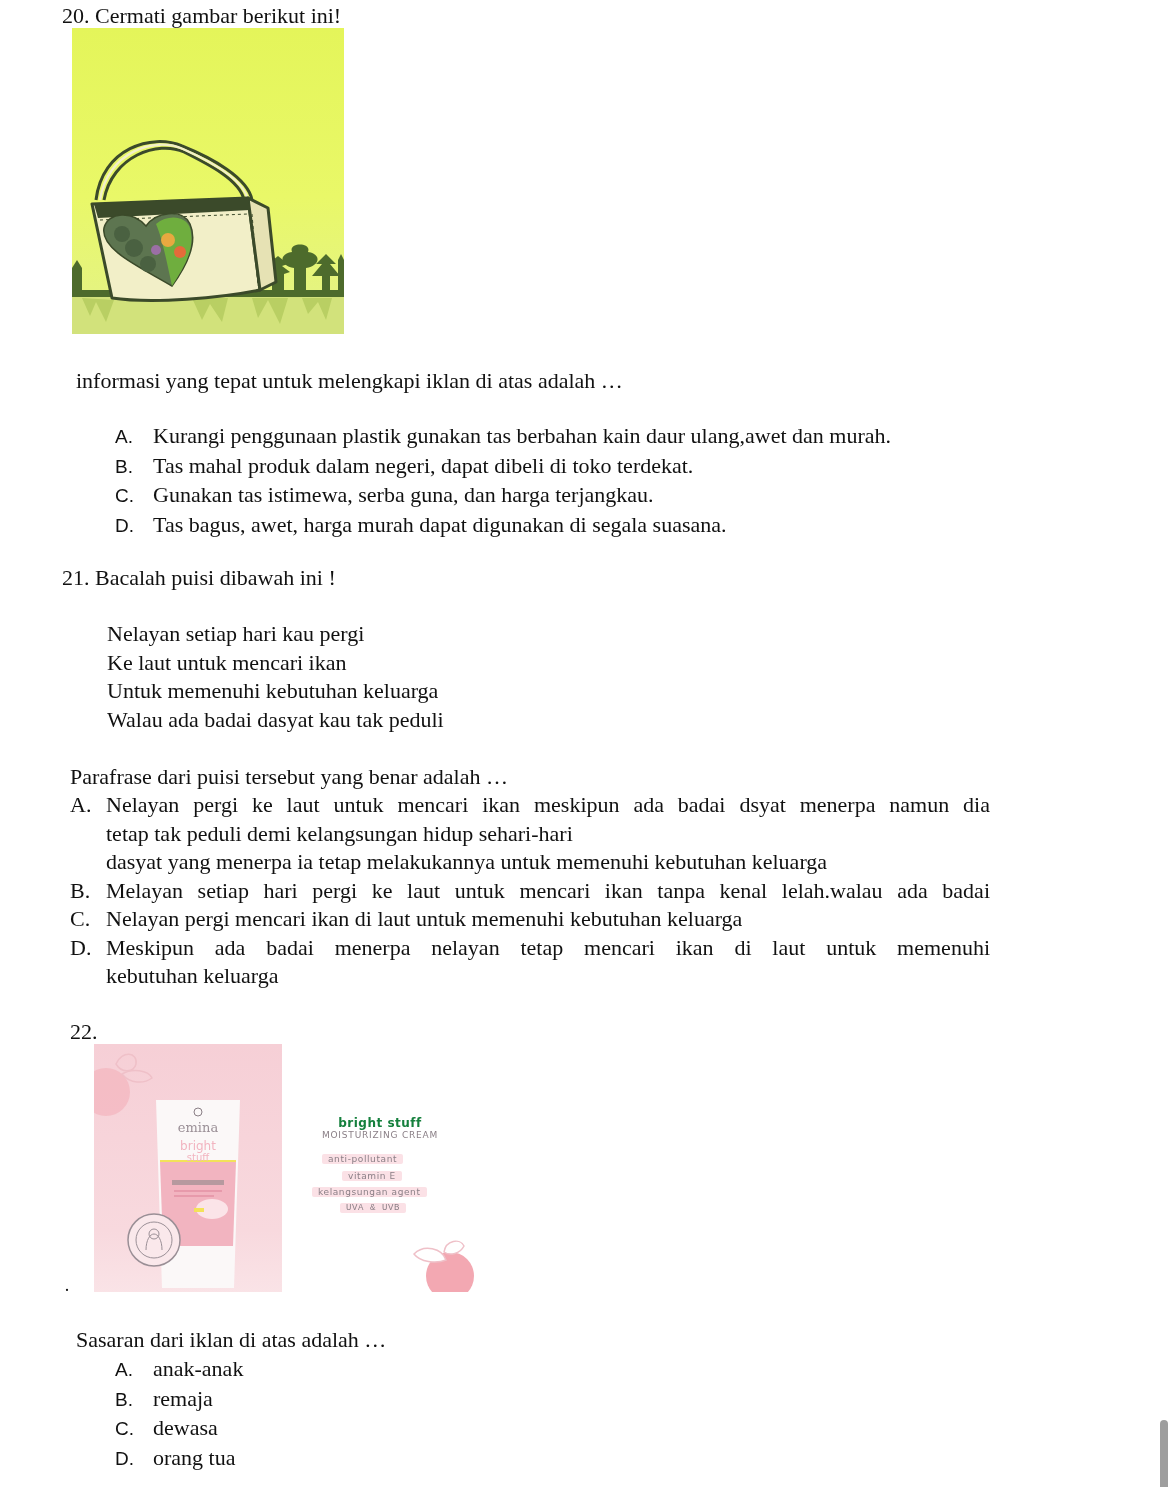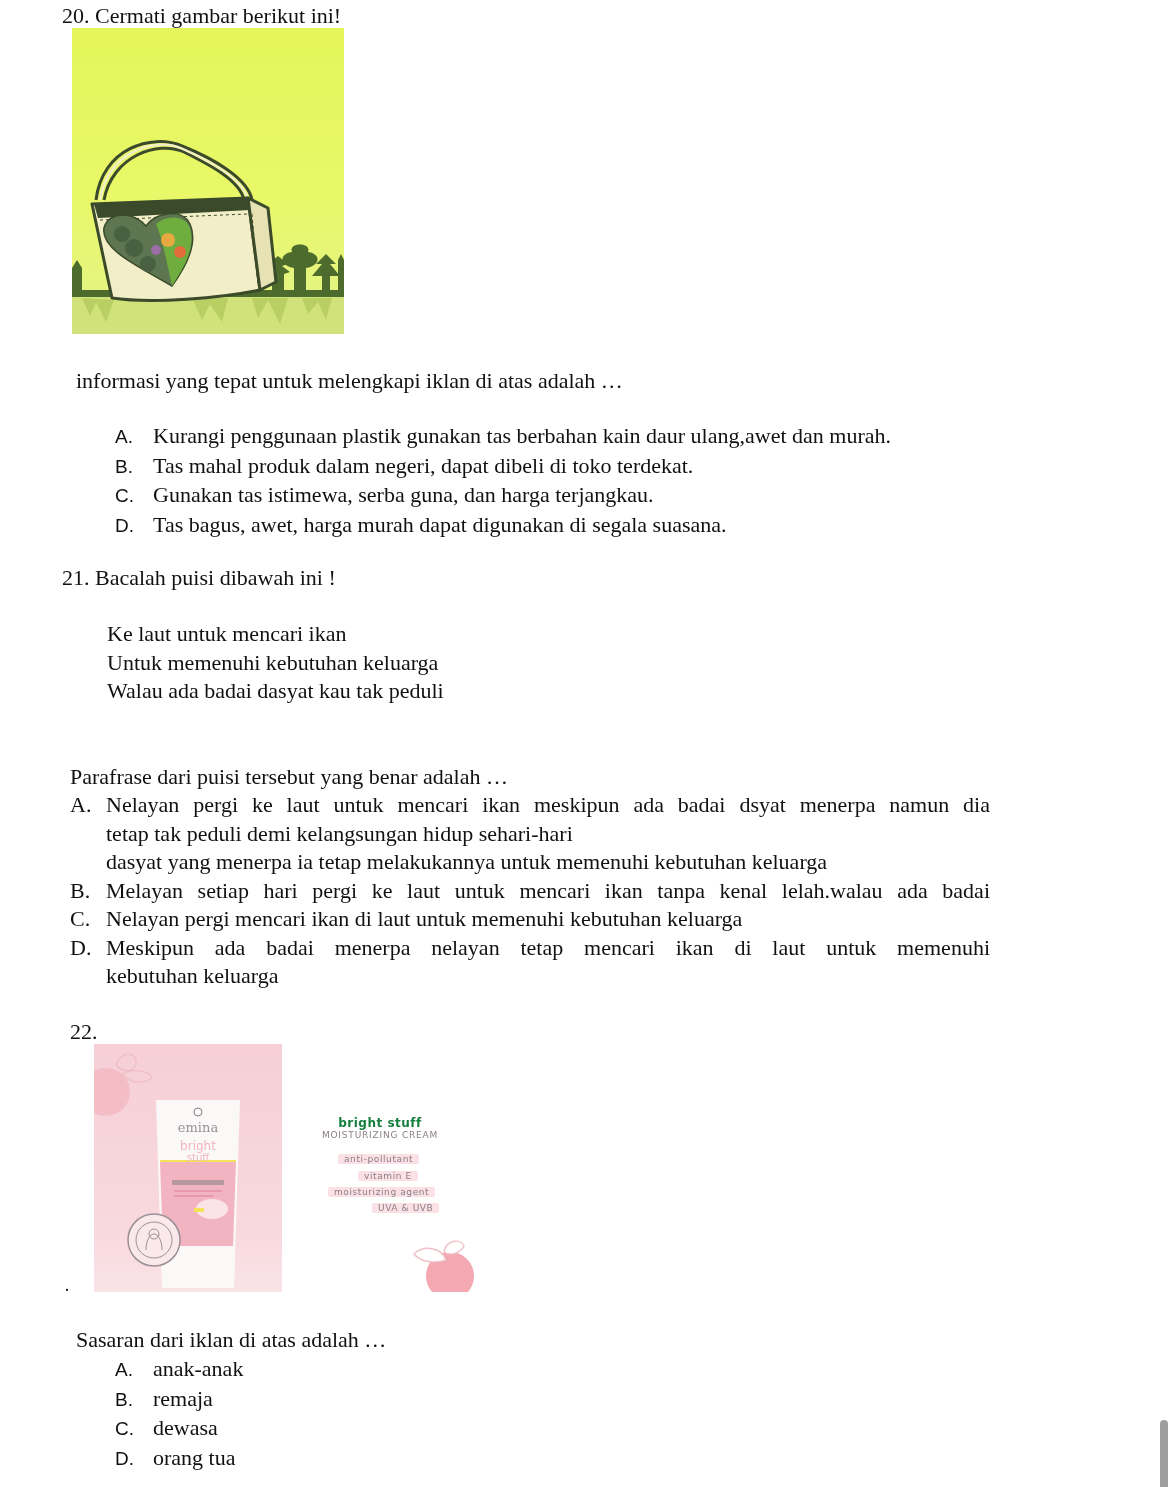--- a/index.html
+++ b/index.html
@@ -12,21 +12,21 @@
   .opt{font-size:22px;line-height:28.5px;white-space:nowrap;}
   .just{text-align:justify;text-align-last:justify;white-space:normal;}
   
   #img20{left:72px;top:28px;width:272px;height:306px;
          background:linear-gradient(180deg,#e4f55a 0%,#e9f868 55%,#e3f28a 100%);overflow:hidden;}
   
   #img22{left:94px;top:1044px;width:381px;height:248px;background:#fff;overflow:hidden;}
   #img22 .panel{position:absolute;left:0;top:0;width:188px;height:266px;
                 background:linear-gradient(180deg,#f6cfd6 0%,#f8d9de 70%,#fae6e9 100%);}
   .tagline{position:absolute;font-family:"DejaVu Sans","Liberation Sans",sans-serif;font-size:9px;color:#8a7f86;
-           background:#fbe1e6;padding:0 6px;letter-spacing:.6px;border-radius:2px;margin-left:16px;}
+           background:#fbe1e6;padding:0 6px;letter-spacing:.6px;border-radius:2px;}
   #scrollbar{left:1160px;top:1420px;width:8px;height:67px;background:#9e9e9e;border-radius:4px 4px 0 0;}
 </style>
 </head>
 <body>
 
 <div class="abs t" style="left:62px;top:2px;">20. Cermati gambar berikut ini!</div>
 
 <div id="img20" class="abs">
   <svg width="272" height="306" viewBox="0 0 272 306">
 
@@ -81,20 +81,21 @@
 <div class="abs" style="left:115px;top:422px;">
   <div class="opt"><span class="opt-letter">A.</span><span>Kurangi penggunaan plastik gunakan tas berbahan kain daur ulang,awet dan murah.</span></div>
   <div class="opt"><span class="opt-letter">B.</span><span>Tas mahal produk dalam negeri, dapat dibeli di toko terdekat.</span></div>
   <div class="opt"><span class="opt-letter">C.</span><span>Gunakan tas istimewa, serba guna, dan harga terjangkau.</span></div>
   <div class="opt"><span class="opt-letter">D.</span><span>Tas bagus, awet, harga murah dapat digunakan di segala suasana.</span></div>
 </div>
 
 <div class="abs t" style="left:62px;top:564px;">21. Bacalah puisi dibawah ini !</div>
 
 <div class="abs" style="left:107px;top:620px;">
+  <div class="opt">Nelayan setiap hari kau pergi</div>
   <div class="opt">Ke laut untuk mencari ikan</div>
   <div class="opt">Untuk memenuhi kebutuhan keluarga</div>
   <div class="opt">Walau ada badai dasyat kau tak peduli</div>
 </div>
 
 <div class="abs t" style="left:70px;top:763px;">Parafrase dari puisi tersebut yang benar adalah …</div>
 
 <div class="abs" style="left:70px;top:791px;width:920px;">
   <div>
     <div class="opt just"><span class="opt-letter-serif">A.</span><span>Nelayan pergi ke laut untuk mencari ikan meskipun ada badai dsyat menerpa namun dia</span></div>
@@ -139,22 +140,22 @@
       <circle cx="60" cy="196" r="26" fill="#fae8eb" stroke="#9a8f96" stroke-width="1.5"></circle>
       <circle cx="60" cy="196" r="18" fill="none" stroke="#9a8f96" stroke-width="1"></circle>
       <path d="M52 206 c0 -10 4 -16 8 -16 c4 0 8 6 8 16" fill="none" stroke="#9a8f96" stroke-width="1"></path>
       <circle cx="60" cy="190" r="5" fill="none" stroke="#9a8f96" stroke-width="1"></circle>
     </svg>
   </div>
   <div class="abs" style="left:196px;top:72px;width:180px;text-align:center;font-family:'DejaVu Sans',sans-serif;font-weight:bold;font-size:12px;color:#15803d;letter-spacing:.5px;">bright stuff</div>
   <div class="abs" style="left:196px;top:86px;width:180px;text-align:center;font-family:'DejaVu Sans',sans-serif;font-size:9px;color:#8a7f86;letter-spacing:.8px;">MOISTURIZING CREAM</div>
   <div class="tagline" style="left:228px;top:110px;">anti-pollutant</div>
   <div class="tagline" style="left:248px;top:127px;">vitamin E</div>
-  <div class="tagline" style="left:218px;top:143px;">moisturizing agent</div>
-  <div class="tagline" style="left:262px;top:159px;">UVA &amp; UVB</div>
+  <div class="tagline" style="left:218px;top:143px;">kelangsungan agent</div>
+  <div class="tagline" style="left:246px;top:159px;font-family:Liberation Mono, monospace;">UVA &amp; UVB</div>
   <svg class="abs" style="left:310px;top:192px;" width="71" height="56" viewBox="0 0 71 56">
     <circle cx="46" cy="40" r="24" fill="#f3a8b2"></circle>
     <path d="M10 18 c10 -10 28 -6 32 6 c-10 4 -26 2 -32 -6z" fill="#fff" stroke="#efc0c8" stroke-width="1.5"></path>
     <path d="M40 16 c2 -12 16 -14 20 -6 c-4 8 -14 10 -20 6z" fill="#fff" stroke="#efc0c8" stroke-width="1.5"></path>
   </svg>
 </div>
 
 <div class="abs" style="left:64px;top:1280px;font-size:18px;">·</div>
 
 <div class="abs t" style="left:76px;top:1326px;">Sasaran dari iklan di atas adalah …</div>

